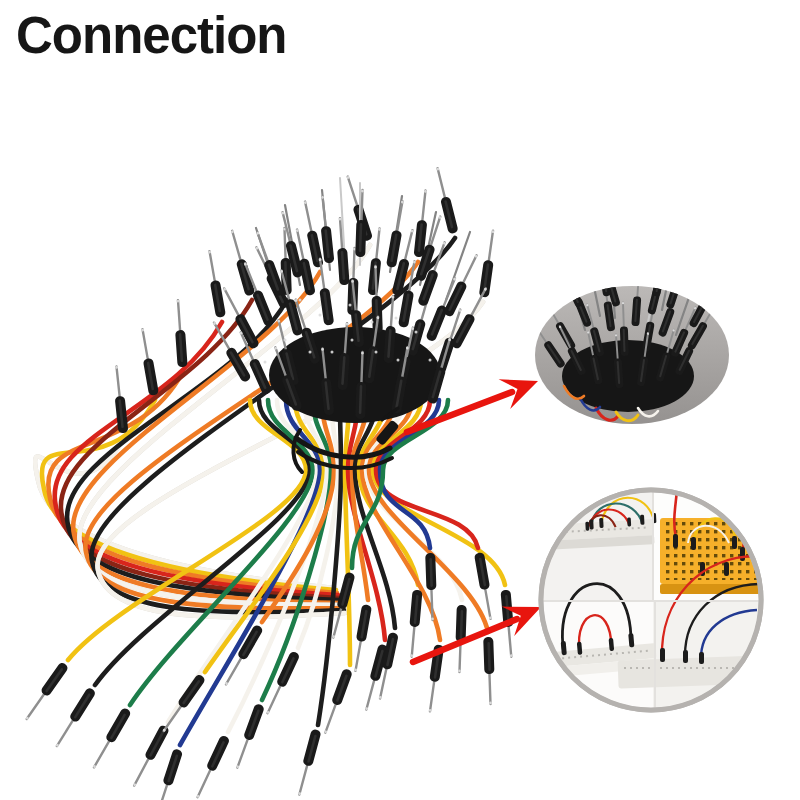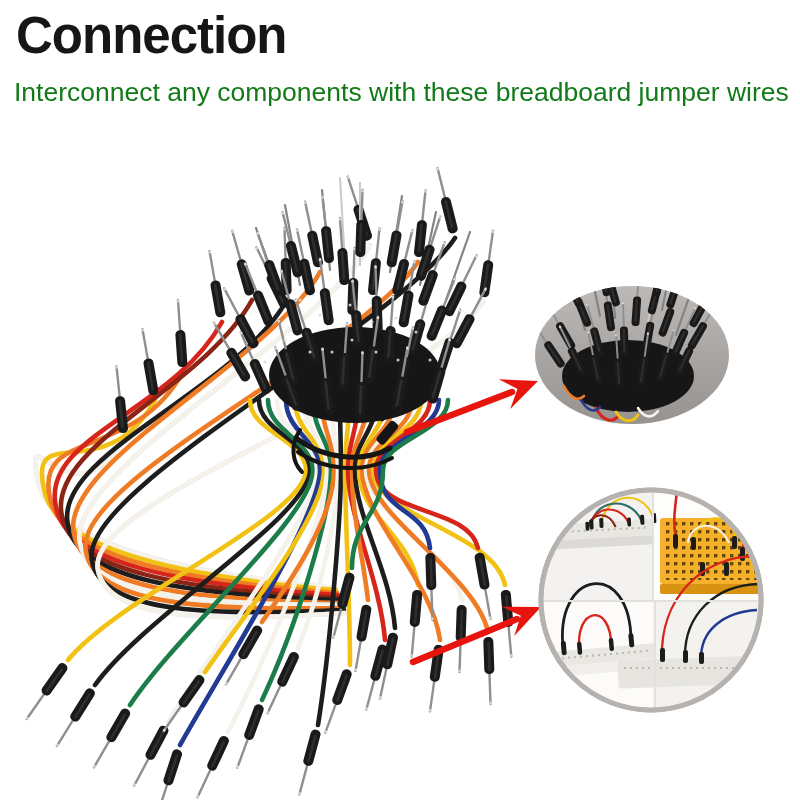--- a/index.html
+++ b/index.html
@@ -23,21 +23,20 @@
   .arrow-head{fill:var(--arrow-color,#e8150e)}
   .nub{fill:#1c1c1c}
 </style>
 </head>
 <body>
 
 <div class="stage">
 
   <header>
     <h1 class="page-title">Connection</h1>
-    <p class="page-subtitle">Interconnect any components with these breadboard jumper wires</p>
   </header>
 
   <svg class="hero-svg" viewBox="0 0 800 800">
     <defs>
       <g id="conn">
         <line x1="0" y1="-72" x2="0" y2="-40" stroke="#8f8f8f" stroke-width="2.4" stroke-linecap="round"></line>
         <circle cx="0" cy="-71" r="1.4" fill="#d9d9d9"></circle>
         <rect x="-5" y="-42" width="10" height="37" rx="4.5" fill="#1a1a1a"></rect>
         <rect x="-1.6" y="-39" width="2.6" height="29" rx="1.3" fill="#3a3a3a" opacity="0.65"></rect>
       </g>

